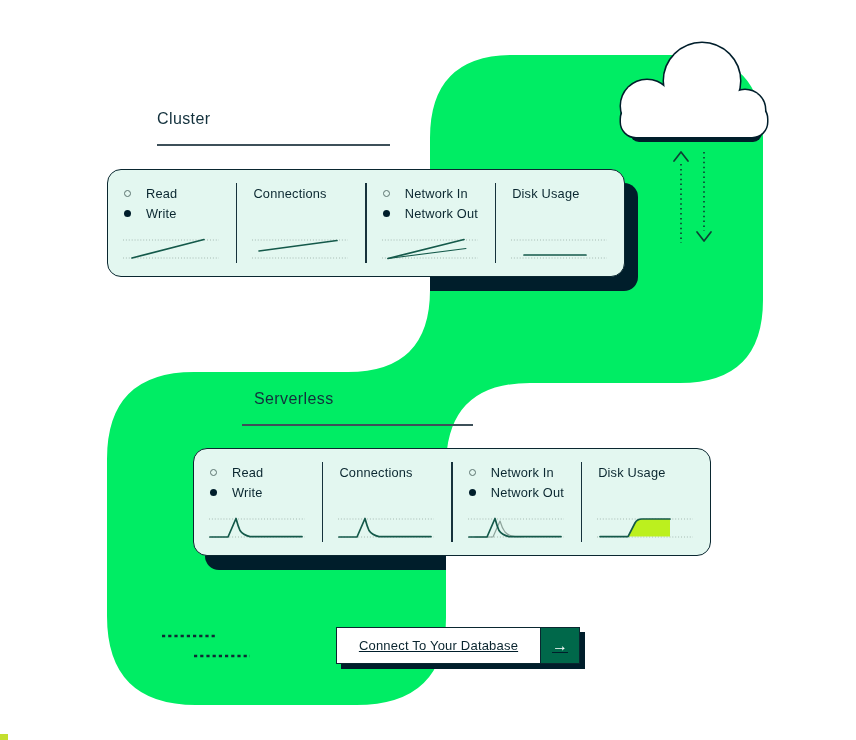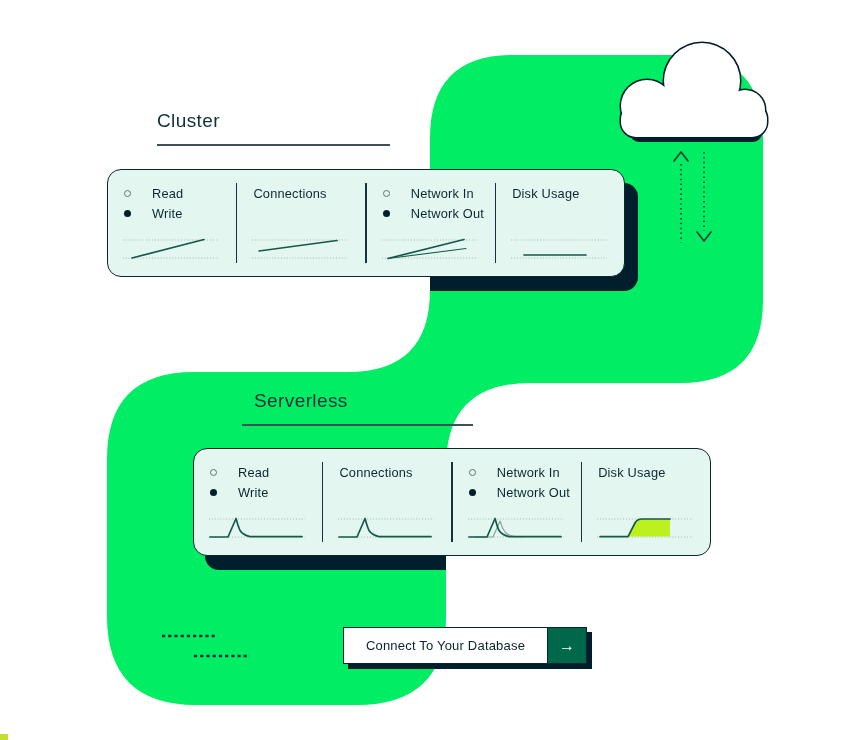--- a/index.html
+++ b/index.html
@@ -15,43 +15,43 @@
   #bg-svg{position:absolute;left:0;top:0;width:856px;height:740px;z-index:0;}
   .blob{fill:var(--green);}
   .shadow-rect{fill:var(--dark-navy);}
   .cloud-stroke{fill:#ffffff;stroke:var(--dark-navy);stroke-width:3;}
   .cloud-fill{fill:#ffffff;}
   .arrow-dash{stroke:#0D4034;stroke-width:1.7;stroke-dasharray:1.5 3.4;fill:none;}
   .arrow-head{stroke:#0D4034;stroke-width:1.7;fill:none;stroke-linecap:round;stroke-linejoin:round;}
   .deco-dash{stroke:#0E2A33;stroke-width:2.4;stroke-dasharray:3.2 3;fill:none;}
 
   .section-title{
-    position:absolute;z-index:2;font-size:19px;letter-spacing:.4px;color:var(--title);
+    position:absolute;z-index:2;font-size:16px;letter-spacing:.4px;color:var(--title);
   }
   .title-underline{position:absolute;z-index:2;height:1.5px;background:#3E5059;}
 
   .card{
     position:absolute;z-index:2;width:518px;height:108px;display:flex;
     background:var(--card-bg);border:1.6px solid #0A2730;border-radius:14px;overflow:hidden;
   }
   .panel{flex:1;position:relative;padding:13px 0 0 16px;}
   .vdiv{width:1.5px;background:#16323C;margin:13px 0;}
-  .legend-row{display:flex;align-items:center;gap:21px;height:20px;}
+  .legend-row{display:flex;align-items:center;gap:15px;height:20px;}
   .lbl{font-size:12.8px;letter-spacing:.2px;color:#0A2730;white-space:nowrap;}
   .mark{width:7px;height:7px;border-radius:50%;flex:0 0 auto;}
   .mark.hollow{border:1.6px solid #5C7470;background:transparent;}
   .mark.filled{background:var(--dark-navy);}
   .chart{position:absolute;left:13px;top:64px;width:102px;height:30px;overflow:visible;}
   .grid{stroke:var(--grid-dots);stroke-width:1.1;stroke-dasharray:0.9 2;}
   .cline{stroke:var(--chart-line);stroke-width:1.7;fill:none;stroke-linecap:round;stroke-linejoin:round;}
   .cline.thin{stroke-width:1.1;}
   .gline{stroke:#8EA49C;stroke-width:1.2;fill:none;stroke-linejoin:round;}
   .area{fill:var(--lime);}
 
-  .cta{position:absolute;left:343px;top:627px;z-index:3;display:flex;cursor:pointer;}
+  .cta{position:absolute;left:336px;top:627px;z-index:3;display:flex;cursor:pointer;text-decoration:underline;}
   .cta-shadow{position:absolute;left:5px;top:5px;width:244px;height:37px;background:var(--dark-navy);z-index:-1;}
   .cta-label-box{
     width:205px;height:37px;background:#ffffff;border:1.6px solid #0A2730;
     display:flex;align-items:center;justify-content:center;
   }
   .cta-label{font-size:13px;letter-spacing:.2px;color:#09242E;}
   .cta-arrow-box{
     width:39px;height:37px;background:var(--forest-green);border:1.6px solid #0A2730;border-left:none;
     display:flex;align-items:center;justify-content:center;
   }

